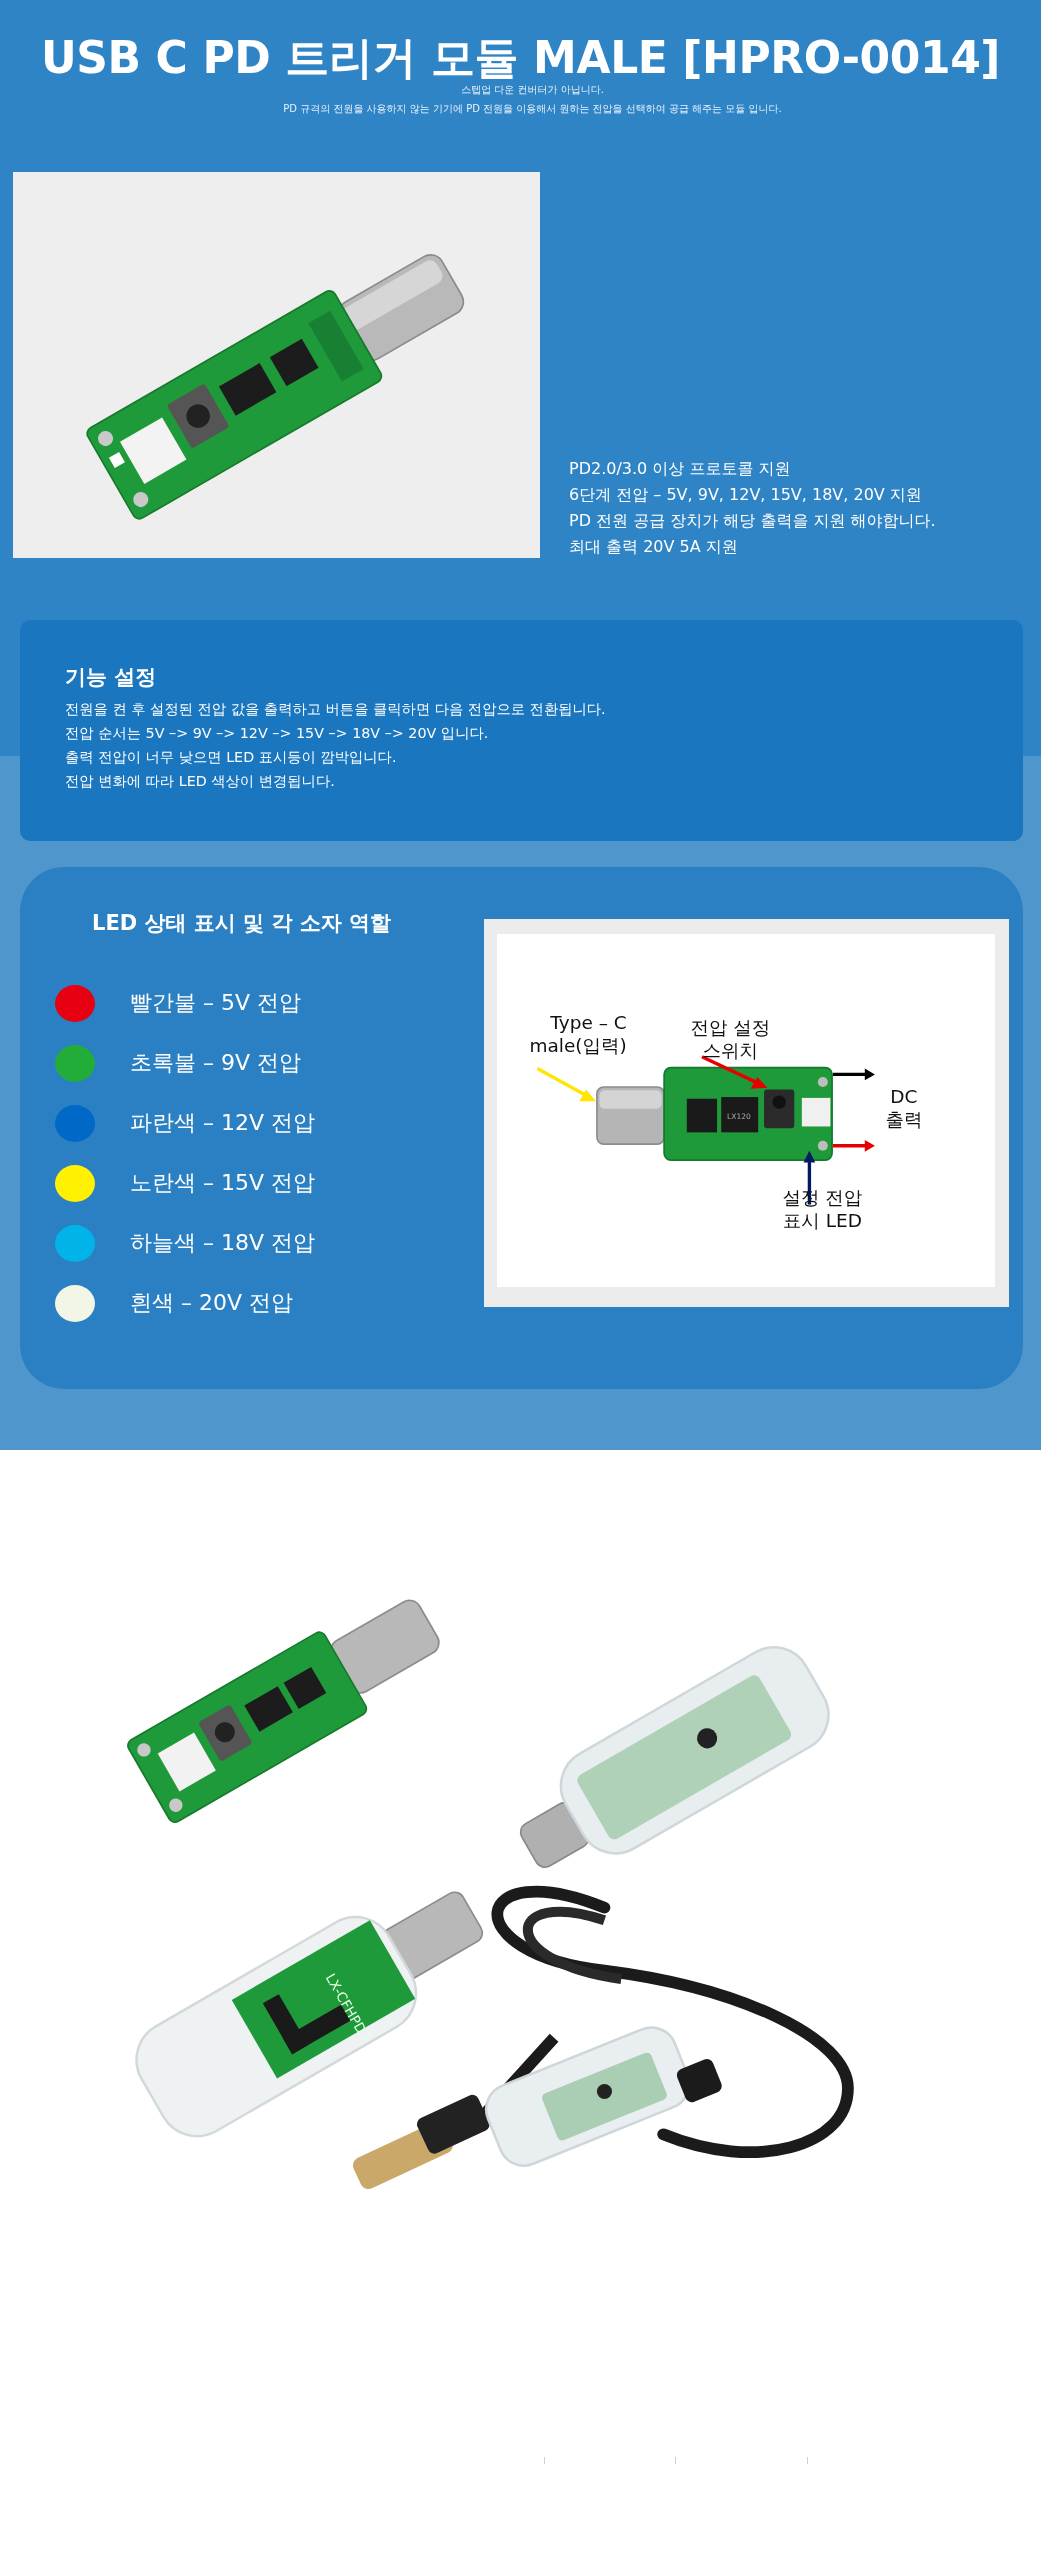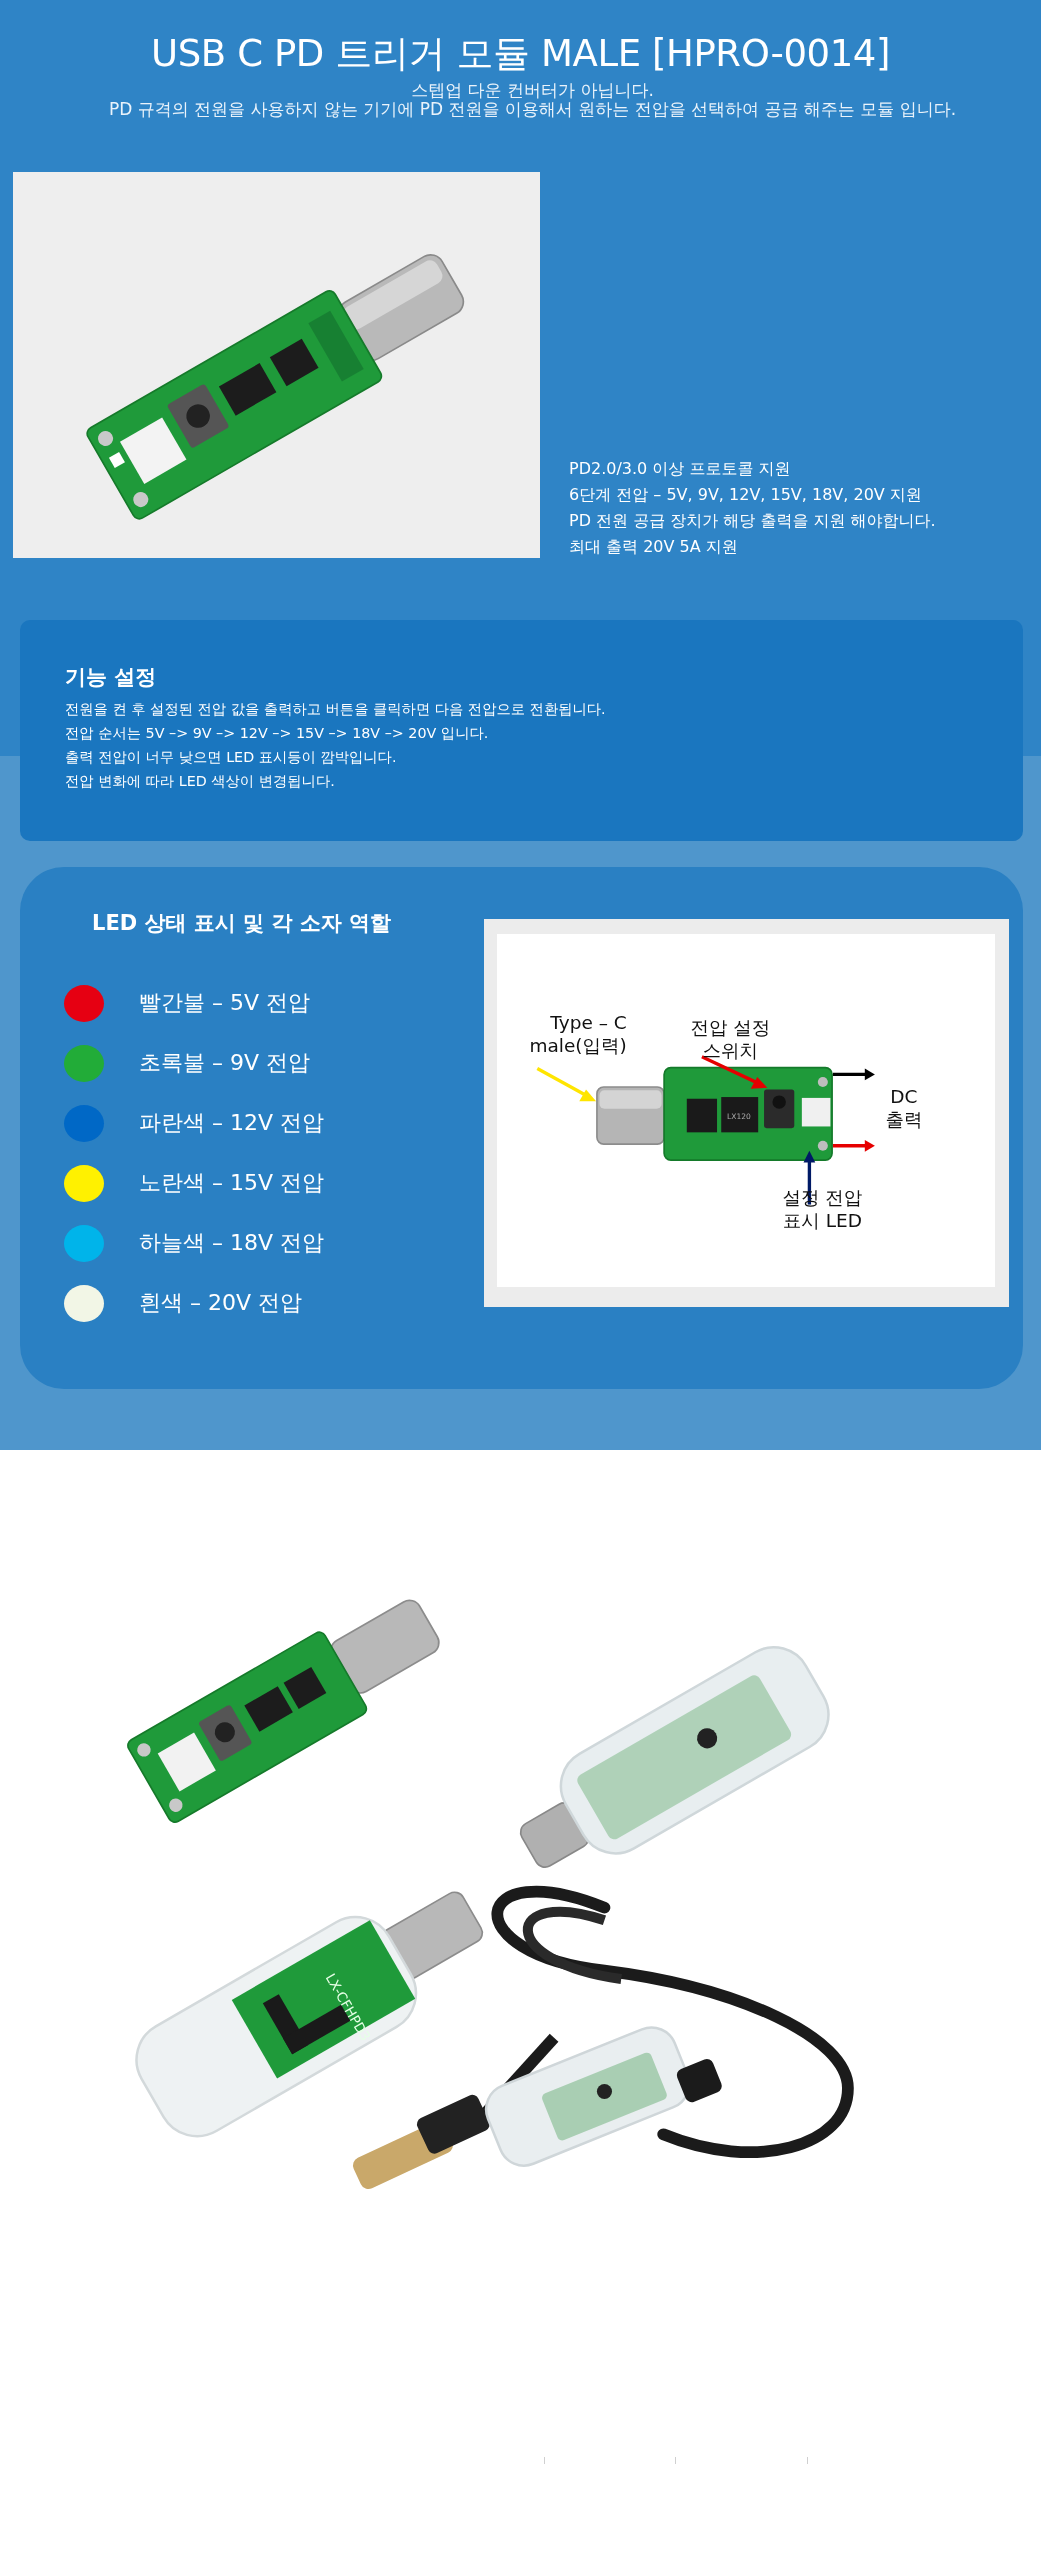--- a/index.html
+++ b/index.html
@@ -17,26 +17,26 @@
   .top-band {
     position: absolute; left: 0; top: 0; width: 1041px; height: 756px;
     background: #2f84c6;
   }
   .header {
     position: absolute; left: 0; top: 0; width: 1041px; height: 168px;
     text-align: center;
   }
   .header .title {
     position: absolute; left: 0; right: 0; top: 28.5px;
-    font-size: 37px; font-weight: normal; letter-spacing: -0.4px;
+    font-size: 44px; font-weight: bold; letter-spacing: -0.4px;
     color: #ffffff;
   }
   .header .subtitle {
     position: absolute; left: 0; right: 0; top: 81px;
-    font-size: 17px; line-height: 18.5px; color: #eaf3fb; margin-left: 24px;
+    font-size: 10px; line-height: 18.5px; color: #eaf3fb; margin-left: 24px;
   }
 
   
   .hero-photo {
     position: absolute; left: 12.6px; top: 172px; width: 527px; height: 386px;
     background: #eeeeee;
   }
   .features {
     position: absolute; left: 569px; top: 456px;
     font-size: 16px; line-height: 26px; color: #ffffff;
@@ -62,21 +62,21 @@
   
   .led-card {
     position: absolute; left: 20px; top: 867px; width: 1003px; height: 522px;
     background: #2a80c3;
     border-radius: 44px;
   }
   .led-card .led-title {
     position: absolute; left: 72px; top: 42px;
     font-size: 21px; font-weight: bold; color: #fff;
   }
-  .led-list { position: absolute; left: 44px; top: 106px; }
+  .led-list { position: absolute; left: 35px; top: 106px; }
   .led-row {
     position: relative; height: 60px; display: flex; align-items: center;
   }
   .led-dot {
     width: 40px; height: 37px; border-radius: 50%;
     display: inline-block; flex: none;
   }
   .led-label {
     margin-left: 35px; font-size: 22px; color: #fff; font-weight: 500; white-space: nowrap;
   }

